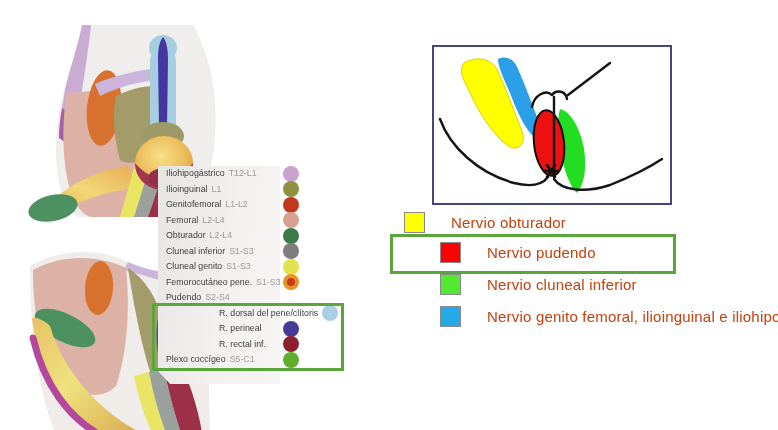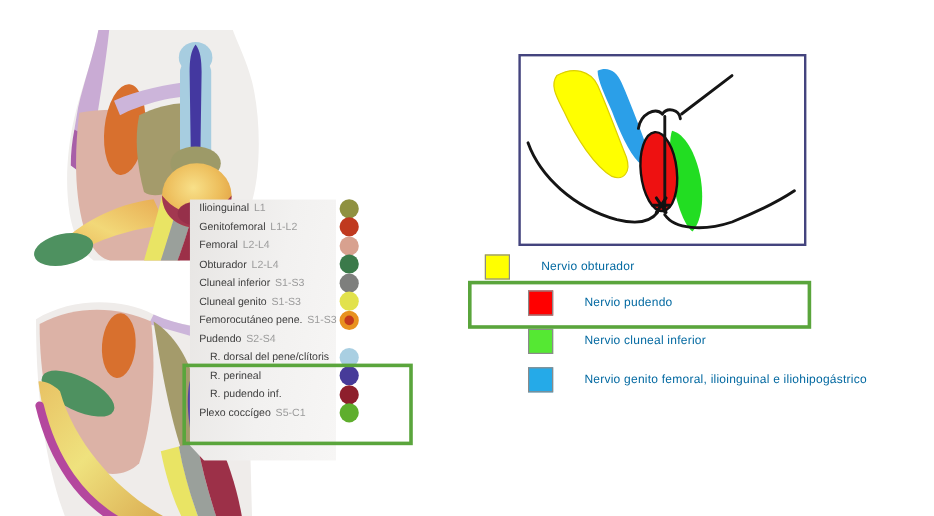--- a/index.html
+++ b/index.html
@@ -8,39 +8,39 @@
 
   
   .figure-svg{position:absolute;left:20px;top:20px;}
 
   
   .legend-panel{position:absolute;left:158px;top:166px;width:122px;height:218px;
                 background:linear-gradient(100deg,#e7e5e3 0%,#f2f1f0 55%,#f7f6f5 100%);
                 clip-path:polygon(0 0,100% 0,100% 100%,10% 100%,0 94%);}
   .legend-rows{position:absolute;left:158px;top:166px;width:141px;}
   .lrow{height:15.5px;display:flex;align-items:center;padding-left:8px;}
-  .lrow.indent{padding-left:17px;}
+  .lrow.indent{padding-left:17px;margin-left:44px;}
   .llab{font-size:8.8px;color:#3d3d3d;white-space:nowrap;line-height:1;}
   .llev{font-size:8.8px;color:#9b9b9b;margin-left:4px;white-space:nowrap;line-height:1;}
   .ldot{width:16px;height:16px;border-radius:50%;margin-left:auto;flex:none;box-sizing:border-box;}
 
   .hl-left{position:absolute;left:152px;top:303px;width:186px;height:62px;
            border:3px solid #5aa53c;pointer-events:none;}
 
   
   .sketch-box{position:absolute;left:432px;top:45px;width:240px;height:160px;
               box-sizing:border-box;border:2px solid #44447e;background:#fff;}
 
   
   .nlegend{position:absolute;left:404px;top:208px;width:372px;}
   .nrow{display:flex;align-items:center;}
   .nrow:nth-child(1){height:28px;}
   .nrow:nth-child(n+2){height:32px;padding-left:36px;}
   .nswatch{width:19px;height:19px;border:1px solid #8a8a8a;margin-right:26px;flex:none;box-sizing:content-box;}
-  .nlabel{font-size:10px;color:#0369a1;white-space:nowrap;letter-spacing:.2px;}
+  .nlabel{font-size:15px;color:#c2410c;white-space:nowrap;letter-spacing:.2px;}
 
   .hl-right{position:absolute;left:390px;top:234px;width:280px;height:34px;
             border:3px solid #5aa53c;pointer-events:none;}
 </style>
 </head>
 <body>
 
 <div class="canvas">
 
   <svg class="figure-svg" width="200" height="410" viewBox="0 0 200 410">
@@ -100,20 +100,25 @@
       <path d="M138,298 C152,292 166,296 171,310 C175,330 169,350 158,360 C148,364 140,354 138,334 C136,320 136,308 138,298 Z" fill="#5346a5"></path>
       <path d="M114,356 C118,376 124,396 132,412 L146,413 C139,394 133,372 129,352 Z" fill="#e9e464"></path>
       <path d="M129,352 C133,374 139,394 146,413 L161,413 C154,392 148,370 144,348 Z" fill="#9aa09b"></path>
       <path d="M144,348 C148,370 154,392 161,413 L182,413 C178,388 170,364 161,345 Z" fill="#9c3048"></path>
     </g>
   </svg>
 
   <div class="legend-panel"></div>
   <div class="legend-rows" id="dermatome-rows">
       <div class="lrow">
+        <span class="llab">Iliohipogástrico</span>
+        <span class="llev">T12-L1</span>
+        <span class="ldot" style="background: rgb(201, 162, 208);"></span>
+      </div>
+      <div class="lrow">
         <span class="llab">Ilioinguinal</span>
         <span class="llev">L1</span>
         <span class="ldot" style="background: rgb(143, 145, 64);"></span>
       </div>
       <div class="lrow">
         <span class="llab">Genitofemoral</span>
         <span class="llev">L1-L2</span>
         <span class="ldot" style="background: rgb(192, 57, 31);"></span>
       </div>
       <div class="lrow">
@@ -150,21 +155,21 @@
         <span class="llab">R. dorsal del pene/clítoris</span>
         <span class="llev"></span>
         <span class="ldot" style="background: rgb(169, 207, 226);"></span>
       </div>
       <div class="lrow indent">
         <span class="llab">R. perineal</span>
         <span class="llev"></span>
         <span class="ldot" style="background: rgb(71, 59, 153);"></span>
       </div>
       <div class="lrow indent">
-        <span class="llab">R. pudendo inf.</span>
+        <span class="llab">R. rectal inf.</span>
         <span class="llev"></span>
         <span class="ldot" style="background: rgb(142, 31, 44);"></span>
       </div>
       <div class="lrow">
         <span class="llab">Plexo coccígeo</span>
         <span class="llev">S5-C1</span>
         <span class="ldot" style="background: rgb(95, 174, 45);"></span>
       </div>
     </div>
   <div class="hl-left" style="border-color: rgb(90, 165, 60);"></div>

